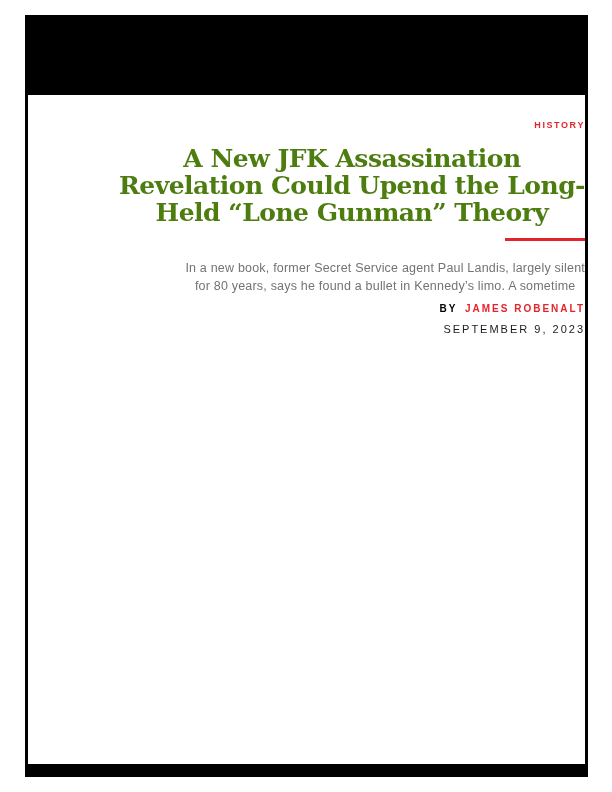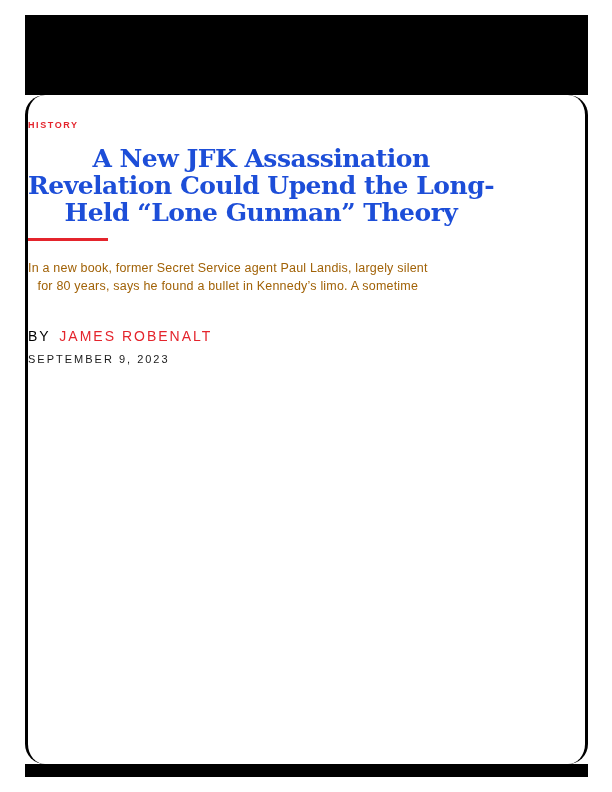--- a/index.html
+++ b/index.html
@@ -31,23 +31,22 @@
     background: #000000;
   }
   .content {
     flex: 1 1 auto;
     background: #ffffff;
     border-left: 3px solid #000000;
     border-right: 3px solid #000000;
     box-sizing: border-box;
     display: flex;
     flex-direction: column;
-    align-items: flex-start;
+    align-items: flex-end;
     text-align: center;
-    border-radius: 20px;
   }
   .footband {
     height: 13px;
     flex: 0 0 13px;
     background: #000000;
   }
   .category {
     margin-top: 25px;
     font-size: 9px;
     font-weight: bold;
@@ -56,41 +55,41 @@
     text-transform: uppercase;
     cursor: pointer;
   }
   .headline {
     margin: 15px 0 0 0;
     font-family: "DejaVu Serif", serif;
     font-weight: bold;
     font-size: 25px;
     line-height: 27px;
     letter-spacing: -0.5px;
-    color: #1d4ed8;
+    color: #4d7c0f;
   }
   .headline .hl { display: block; }
   .rule {
     margin-top: 12px;
     width: 80px;
     height: 3px;
     background: #e4242c;
   }
   .dek {
     margin: 19px 0 0 0;
     font-size: 12.5px;
     line-height: 17.5px;
     letter-spacing: 0.2px;
-    color: #a16207;
+    color: #737373;
   }
   .dek span { display: block; }
   .byline {
-    margin-top: 33px;
-    font-size: 14px;
-    font-weight: normal;
+    margin-top: 8px;
+    font-size: 10px;
+    font-weight: bold;
     letter-spacing: 2px;
     color: #000000;
   }
   .byline .author {
     color: #e4242c;
     margin-left: 3px;
     cursor: pointer;
   }
   .pubdate {
     margin-top: 9px;

